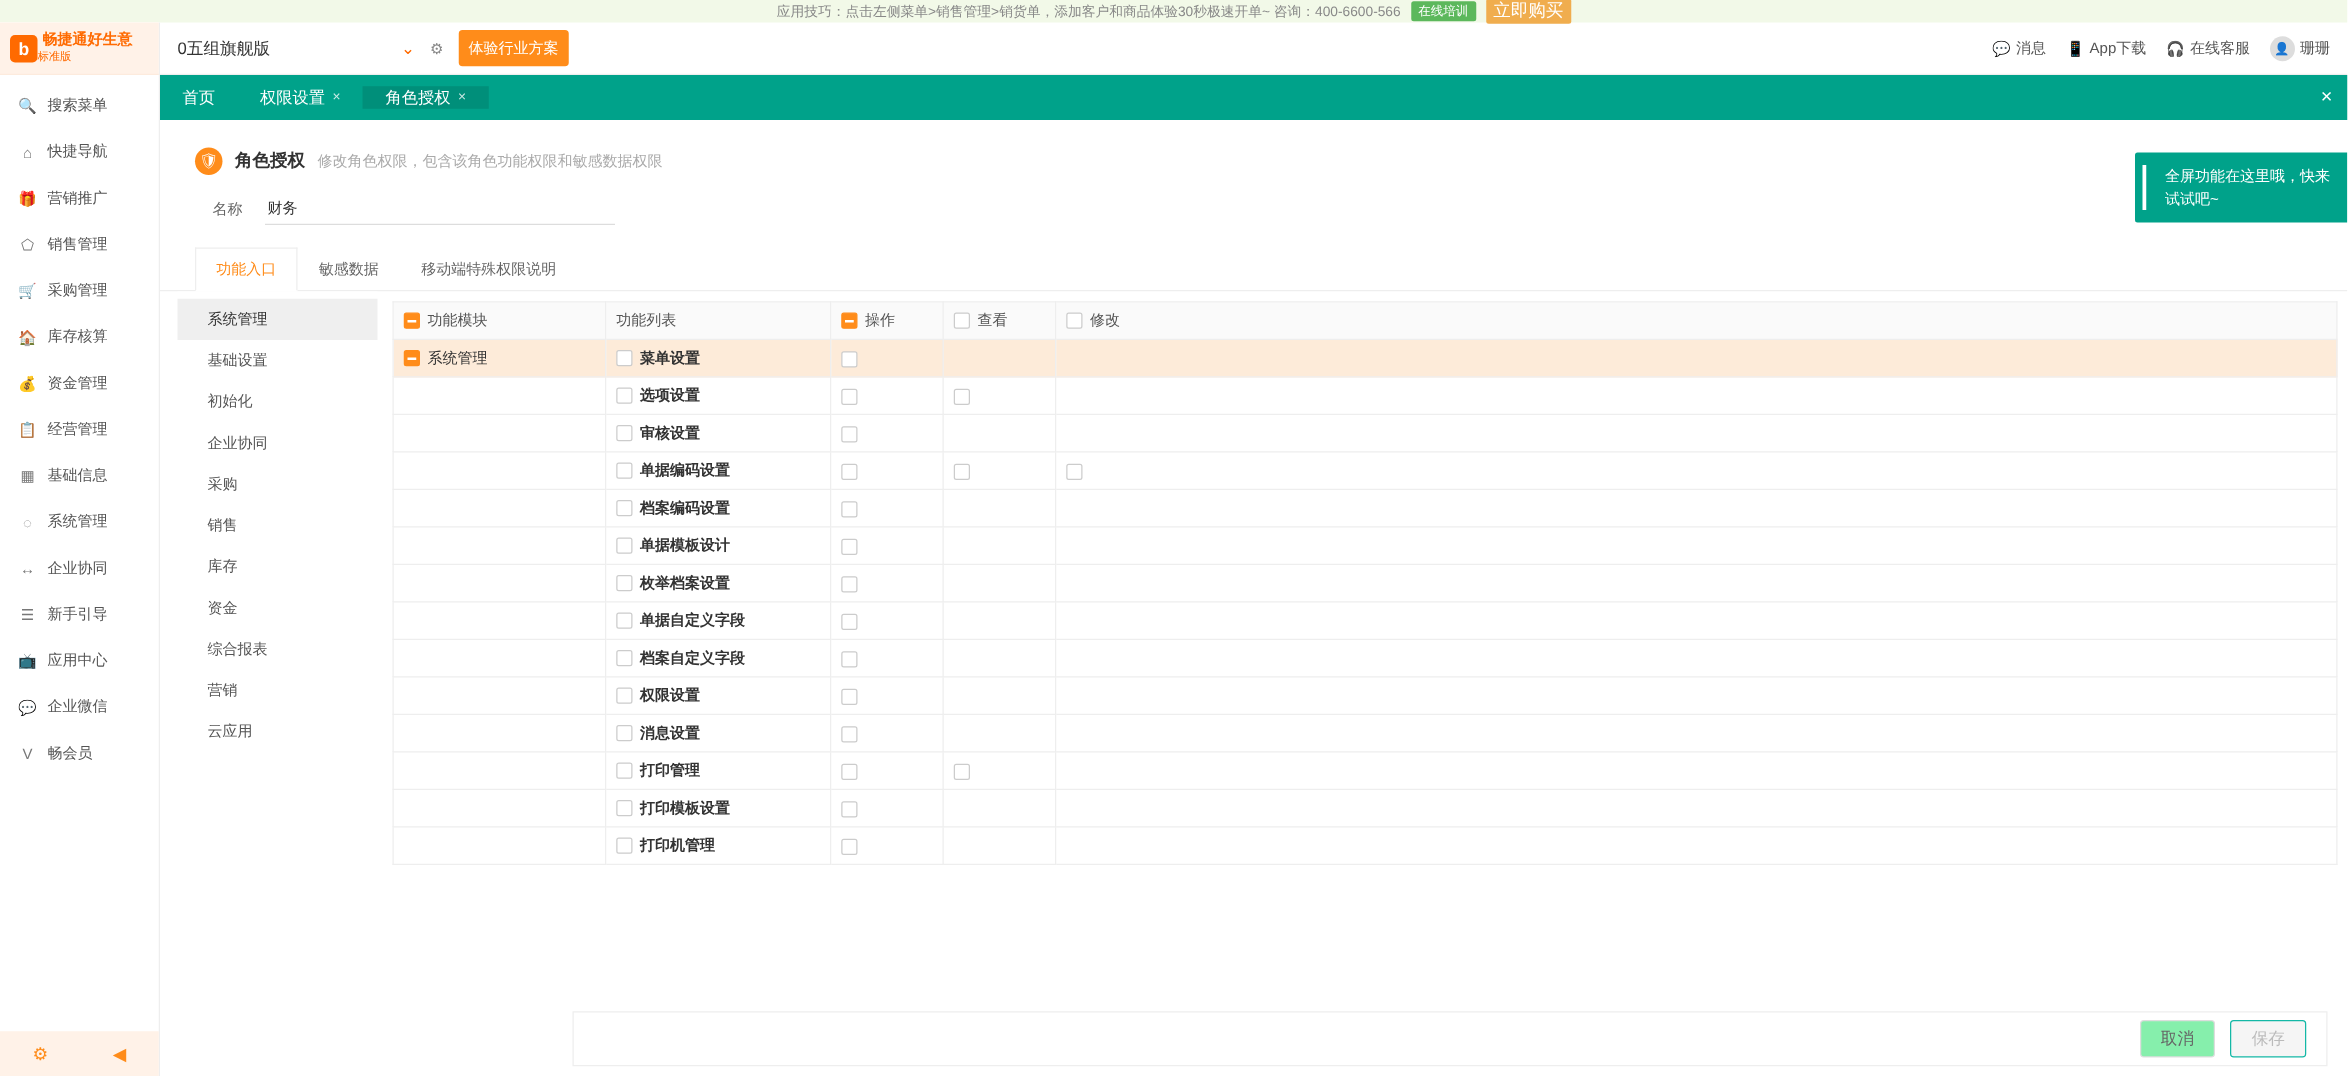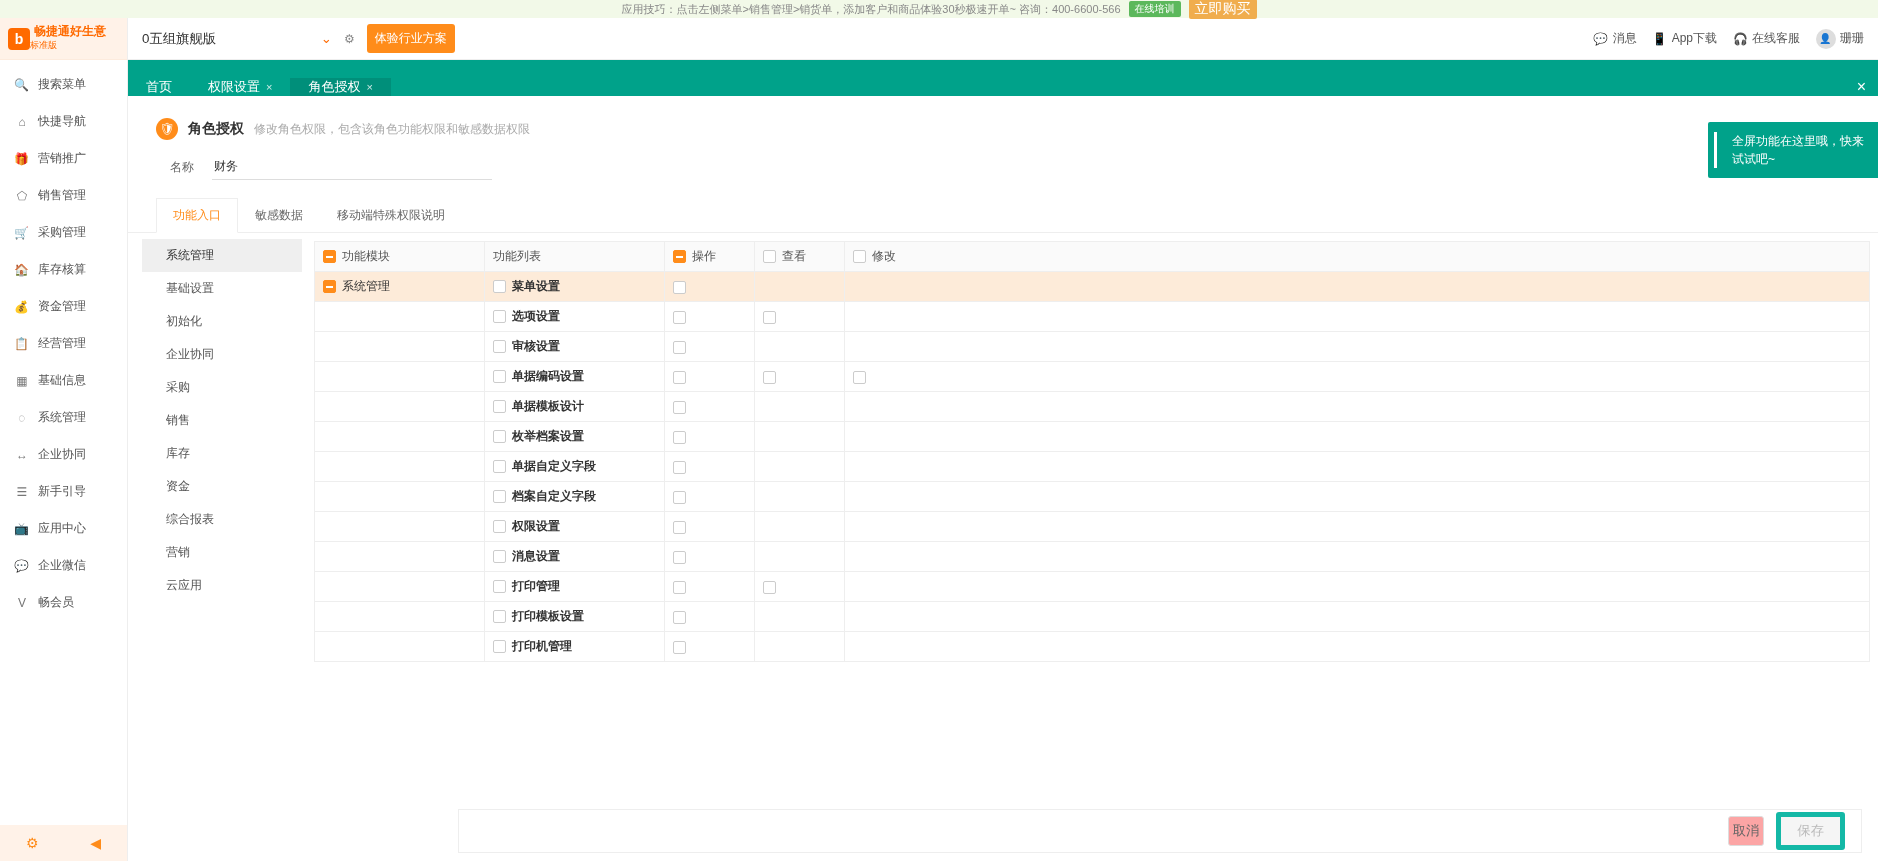--- a/index.html
+++ b/index.html
@@ -31,21 +31,21 @@
   .toolbar-left { display:flex; align-items:center; gap:12px; flex:1; }
   .combo { display:flex; align-items:center; gap:4px; border:none; background:none; color:#333; cursor:pointer; width:190px; justify-content:space-between; }
   .combo .chev { color:#ff6a00; }
   .gear-icon { color:#888; cursor:pointer; }
   .btn-primary { background:#ff8c1a; color:#fff; padding:6px 8px; border-radius:3px; border:none; cursor:pointer; font-size:12px; }
   .toolbar-right { display:flex; align-items:center; gap:16px; color:#555; }
   .tbr-item { display:flex; align-items:center; gap:4px; cursor:pointer; }
   .avatar { width:20px;height:20px;border-radius:50%;background:#ddd;display:flex;align-items:center;justify-content:center;color:#999;font-size:10px; }
   
   
-  .tabstrip { height:36px; background:#00a28a; display:flex; align-items:flex-end; color:#fff; position:relative; }
+  .tabstrip { height:36px; background:#00a28a; display:flex; align-items:center; color:#fff; position:relative; }
   .tab { padding:0 18px; display:flex; align-items:center; gap:6px; cursor:pointer; font-size:13px; }
   .tab.active { background:#008f7a; }
   .tab .close { font-size:11px; opacity:.8; }
   .tabstrip .tab-close-all { margin-left:auto; padding:0 12px; display:flex;align-items:center; cursor:pointer; font-size:16px; }
   
   
   .page { flex:1; overflow:hidden; position:relative; display:flex; flex-direction:column; padding:22px 0 0 0; }
   .page-header { display:flex; align-items:center; gap:10px; padding:0 28px; }
   .ph-badge { width:22px;height:22px;background:#ff8c1a;border-radius:50%;display:flex;align-items:center;justify-content:center;color:#fff;font-size:12px; }
   .ph-title { font-size:14px; font-weight:bold; color:#333; }
@@ -76,22 +76,22 @@
   .chk { display:inline-block; width:13px;height:13px;border:1px solid #ccc;border-radius:2px;vertical-align:middle;margin-right:6px;cursor:pointer; background:#fff; }
   .chk.minus { background:#ff8c1a; border-color:#ff8c1a; position:relative; }
   .chk.minus::after { content:""; position:absolute; left:2px; right:2px; top:5px; height:2px; background:#fff; }
   td.col-mod { width:170px; }
   td.col-list { width:180px;font-weight:bold; }
   td.col-op  { width:90px; }
   td.col-view{ width:90px; }
   td.col-edit{ }
   
   .footer-bar { position:absolute; left:330px; right:16px; bottom:8px; height:44px; border:1px solid #eee; display:flex; align-items:center; justify-content:flex-end; gap:12px; padding:0 16px; background:#fff; }
-  .btn-outline { background:#fca5a5; border:1px solid #ddd; color:#666; padding:5px 4px; border-radius:3px; cursor:pointer; }
-  .btn-disabled { background:#f5f5f5; border:5px solid #14b8a6; color:#bbb; padding:5px 16px; border-radius:3px; cursor:not-allowed; }
+  .btn-outline { background:#86efac; border:1px solid #ddd; color:#666; padding:5px 16px; border-radius:3px; cursor:pointer; }
+  .btn-disabled { background:#f5f5f5; border:1px solid #14b8a6; color:#bbb; padding:5px 16px; border-radius:3px; cursor:not-allowed; }
   
   
   .grid-wrap::-webkit-scrollbar { width:10px; }
   .grid-wrap::-webkit-scrollbar-thumb { background:#ccc; border-radius:5px; }
 </style>
 </head>
 <body>
 
 <div class="topbanner">
   <span>应用技巧：点击左侧菜单&gt;销售管理&gt;销货单，添加客户和商品体验30秒极速开单~ 咨询：400-6600-566</span>
@@ -295,20 +295,27 @@
                 </tr>
                 <tr>
                   <td class="col-mod"></td>
                   <td class="col-list"><span class="chk"></span><span>单据编码设置</span></td>
                   <td class="col-op"><span class="chk"></span></td>
                   <td class="col-view"><span class="chk"></span></td>
                   <td class="col-edit"><span class="chk"></span></td>
                 </tr>
                 <tr>
                   <td class="col-mod"></td>
+                  <td class="col-list"><span class="chk"></span><span>档案编码设置</span></td>
+                  <td class="col-op"><span class="chk"></span></td>
+                  <td class="col-view"></td>
+                  <td class="col-edit"></td>
+                </tr>
+                <tr>
+                  <td class="col-mod"></td>
                   <td class="col-list"><span class="chk"></span><span>单据模板设计</span></td>
                   <td class="col-op"><span class="chk"></span></td>
                   <td class="col-view"></td>
                   <td class="col-edit"></td>
                 </tr>
                 <tr>
                   <td class="col-mod"></td>
                   <td class="col-list"><span class="chk"></span><span>枚举档案设置</span></td>
                   <td class="col-op"><span class="chk"></span></td>
                   <td class="col-view"></td>

